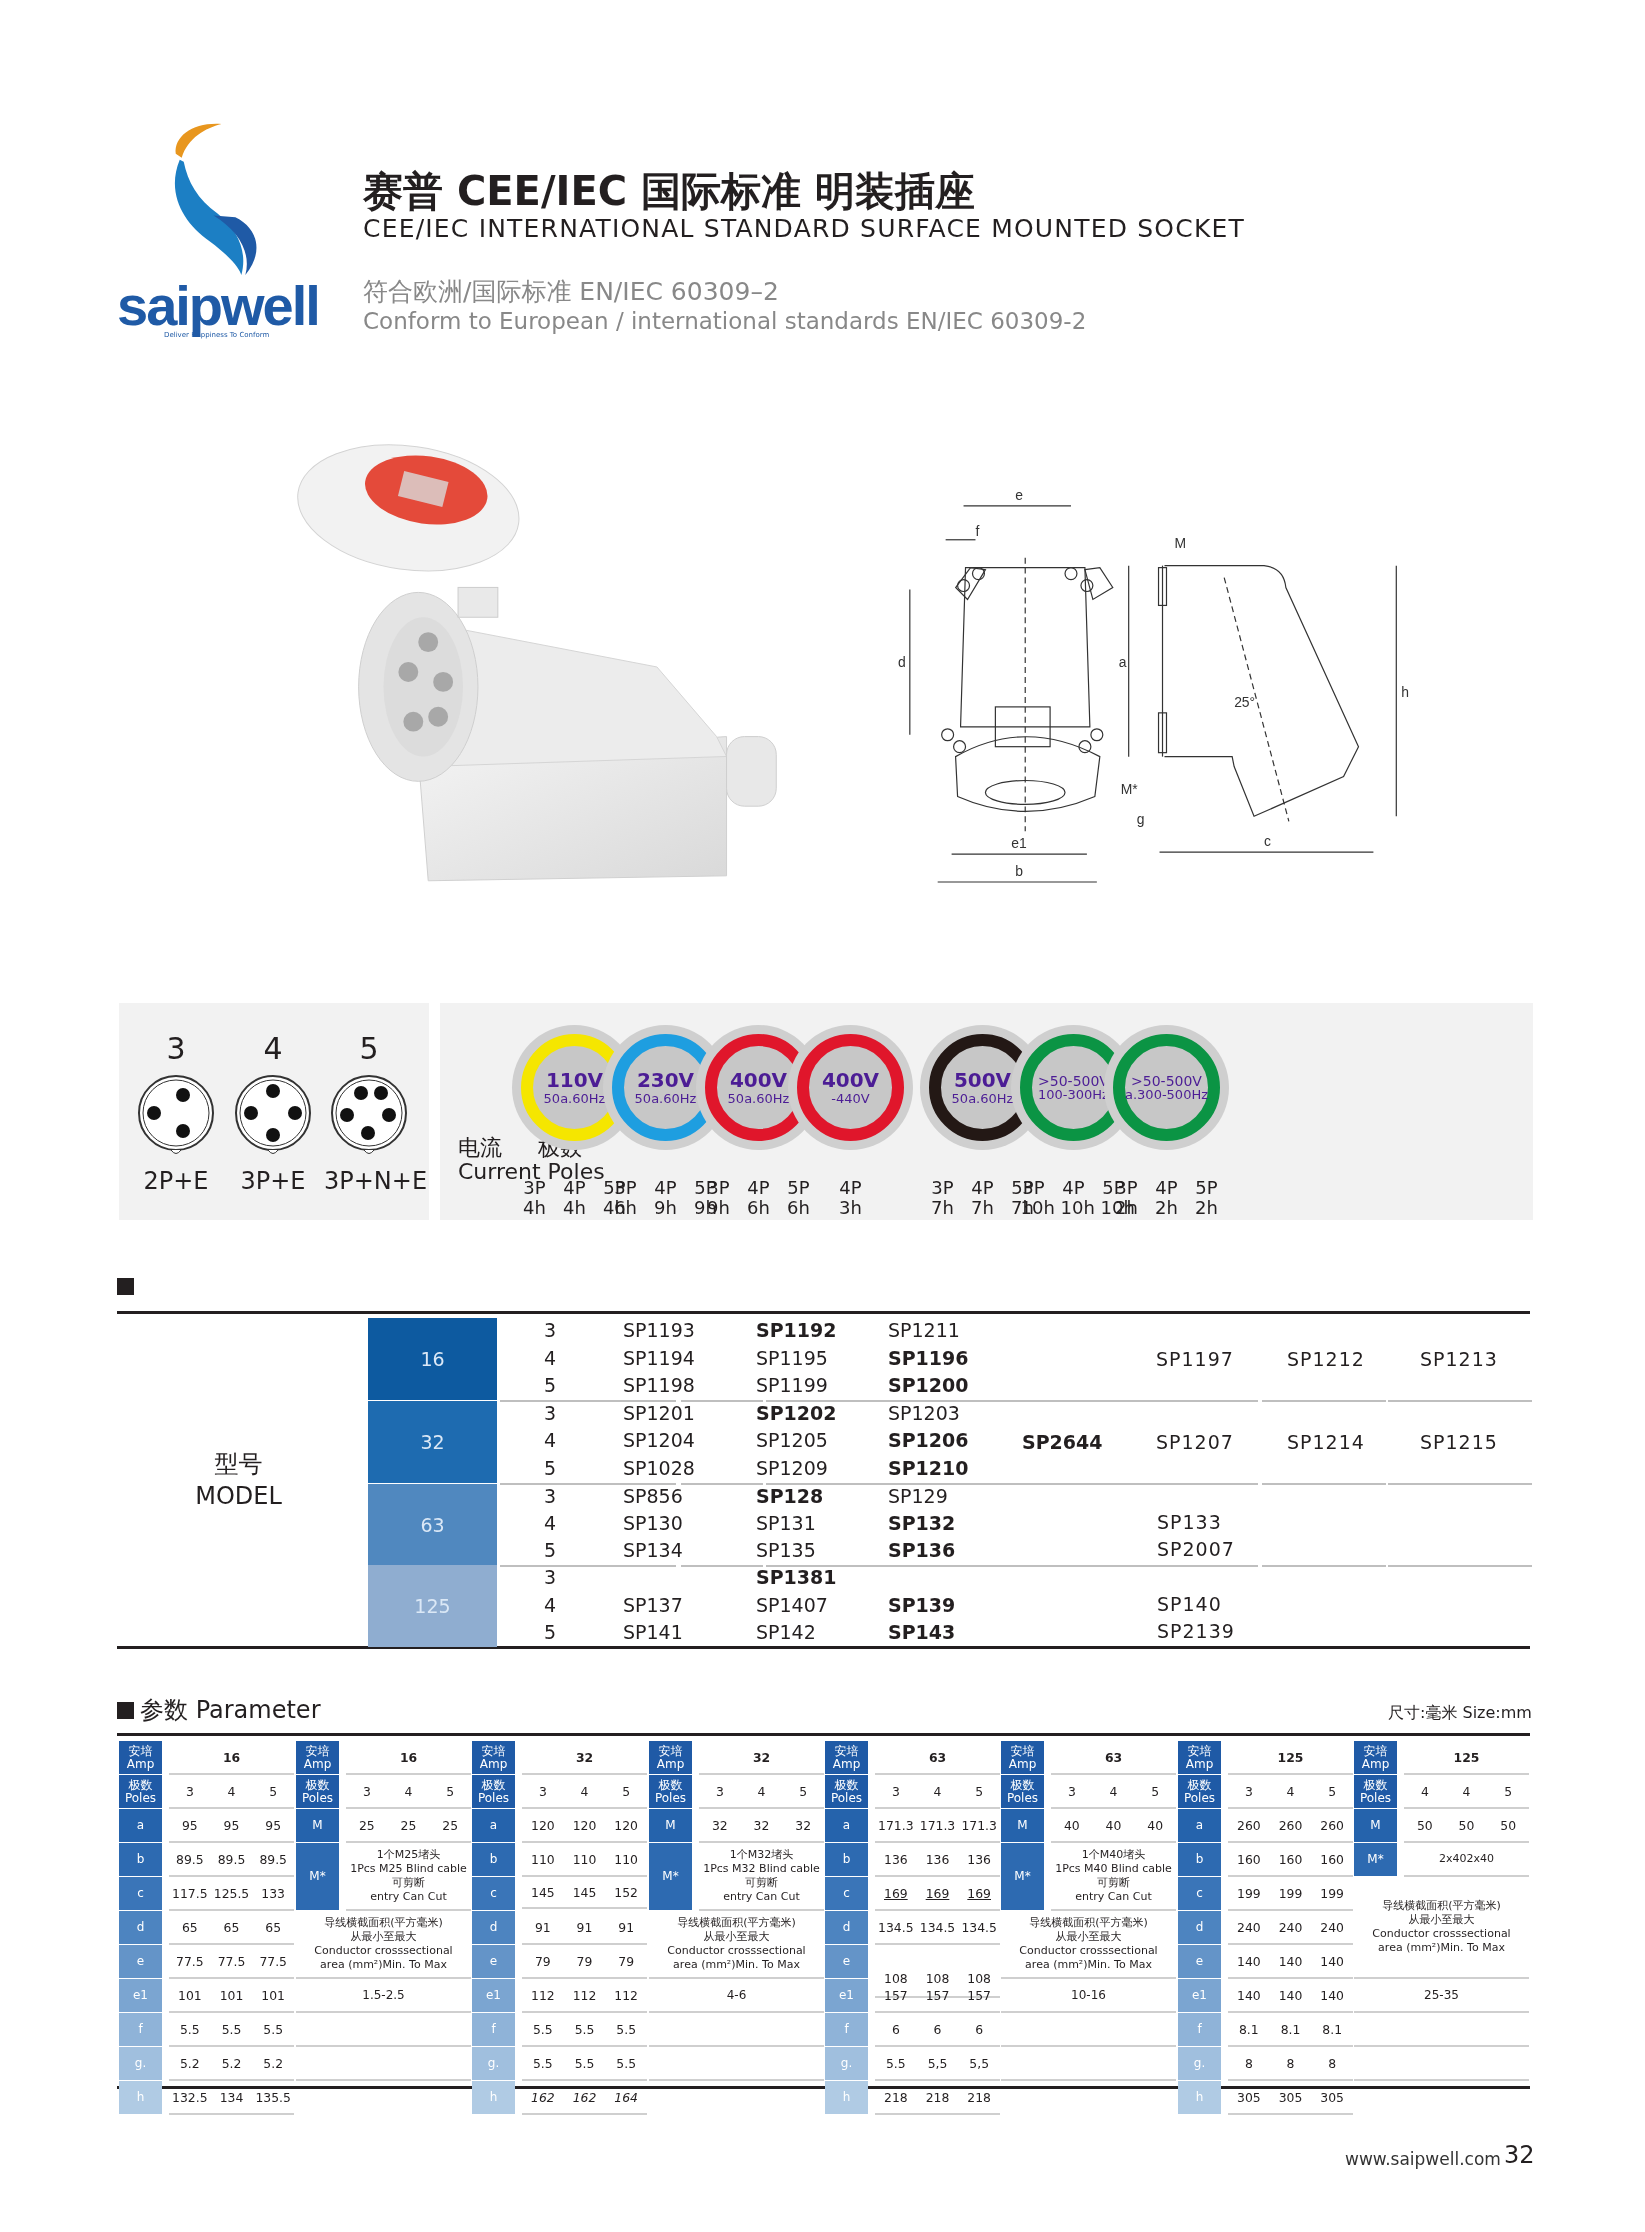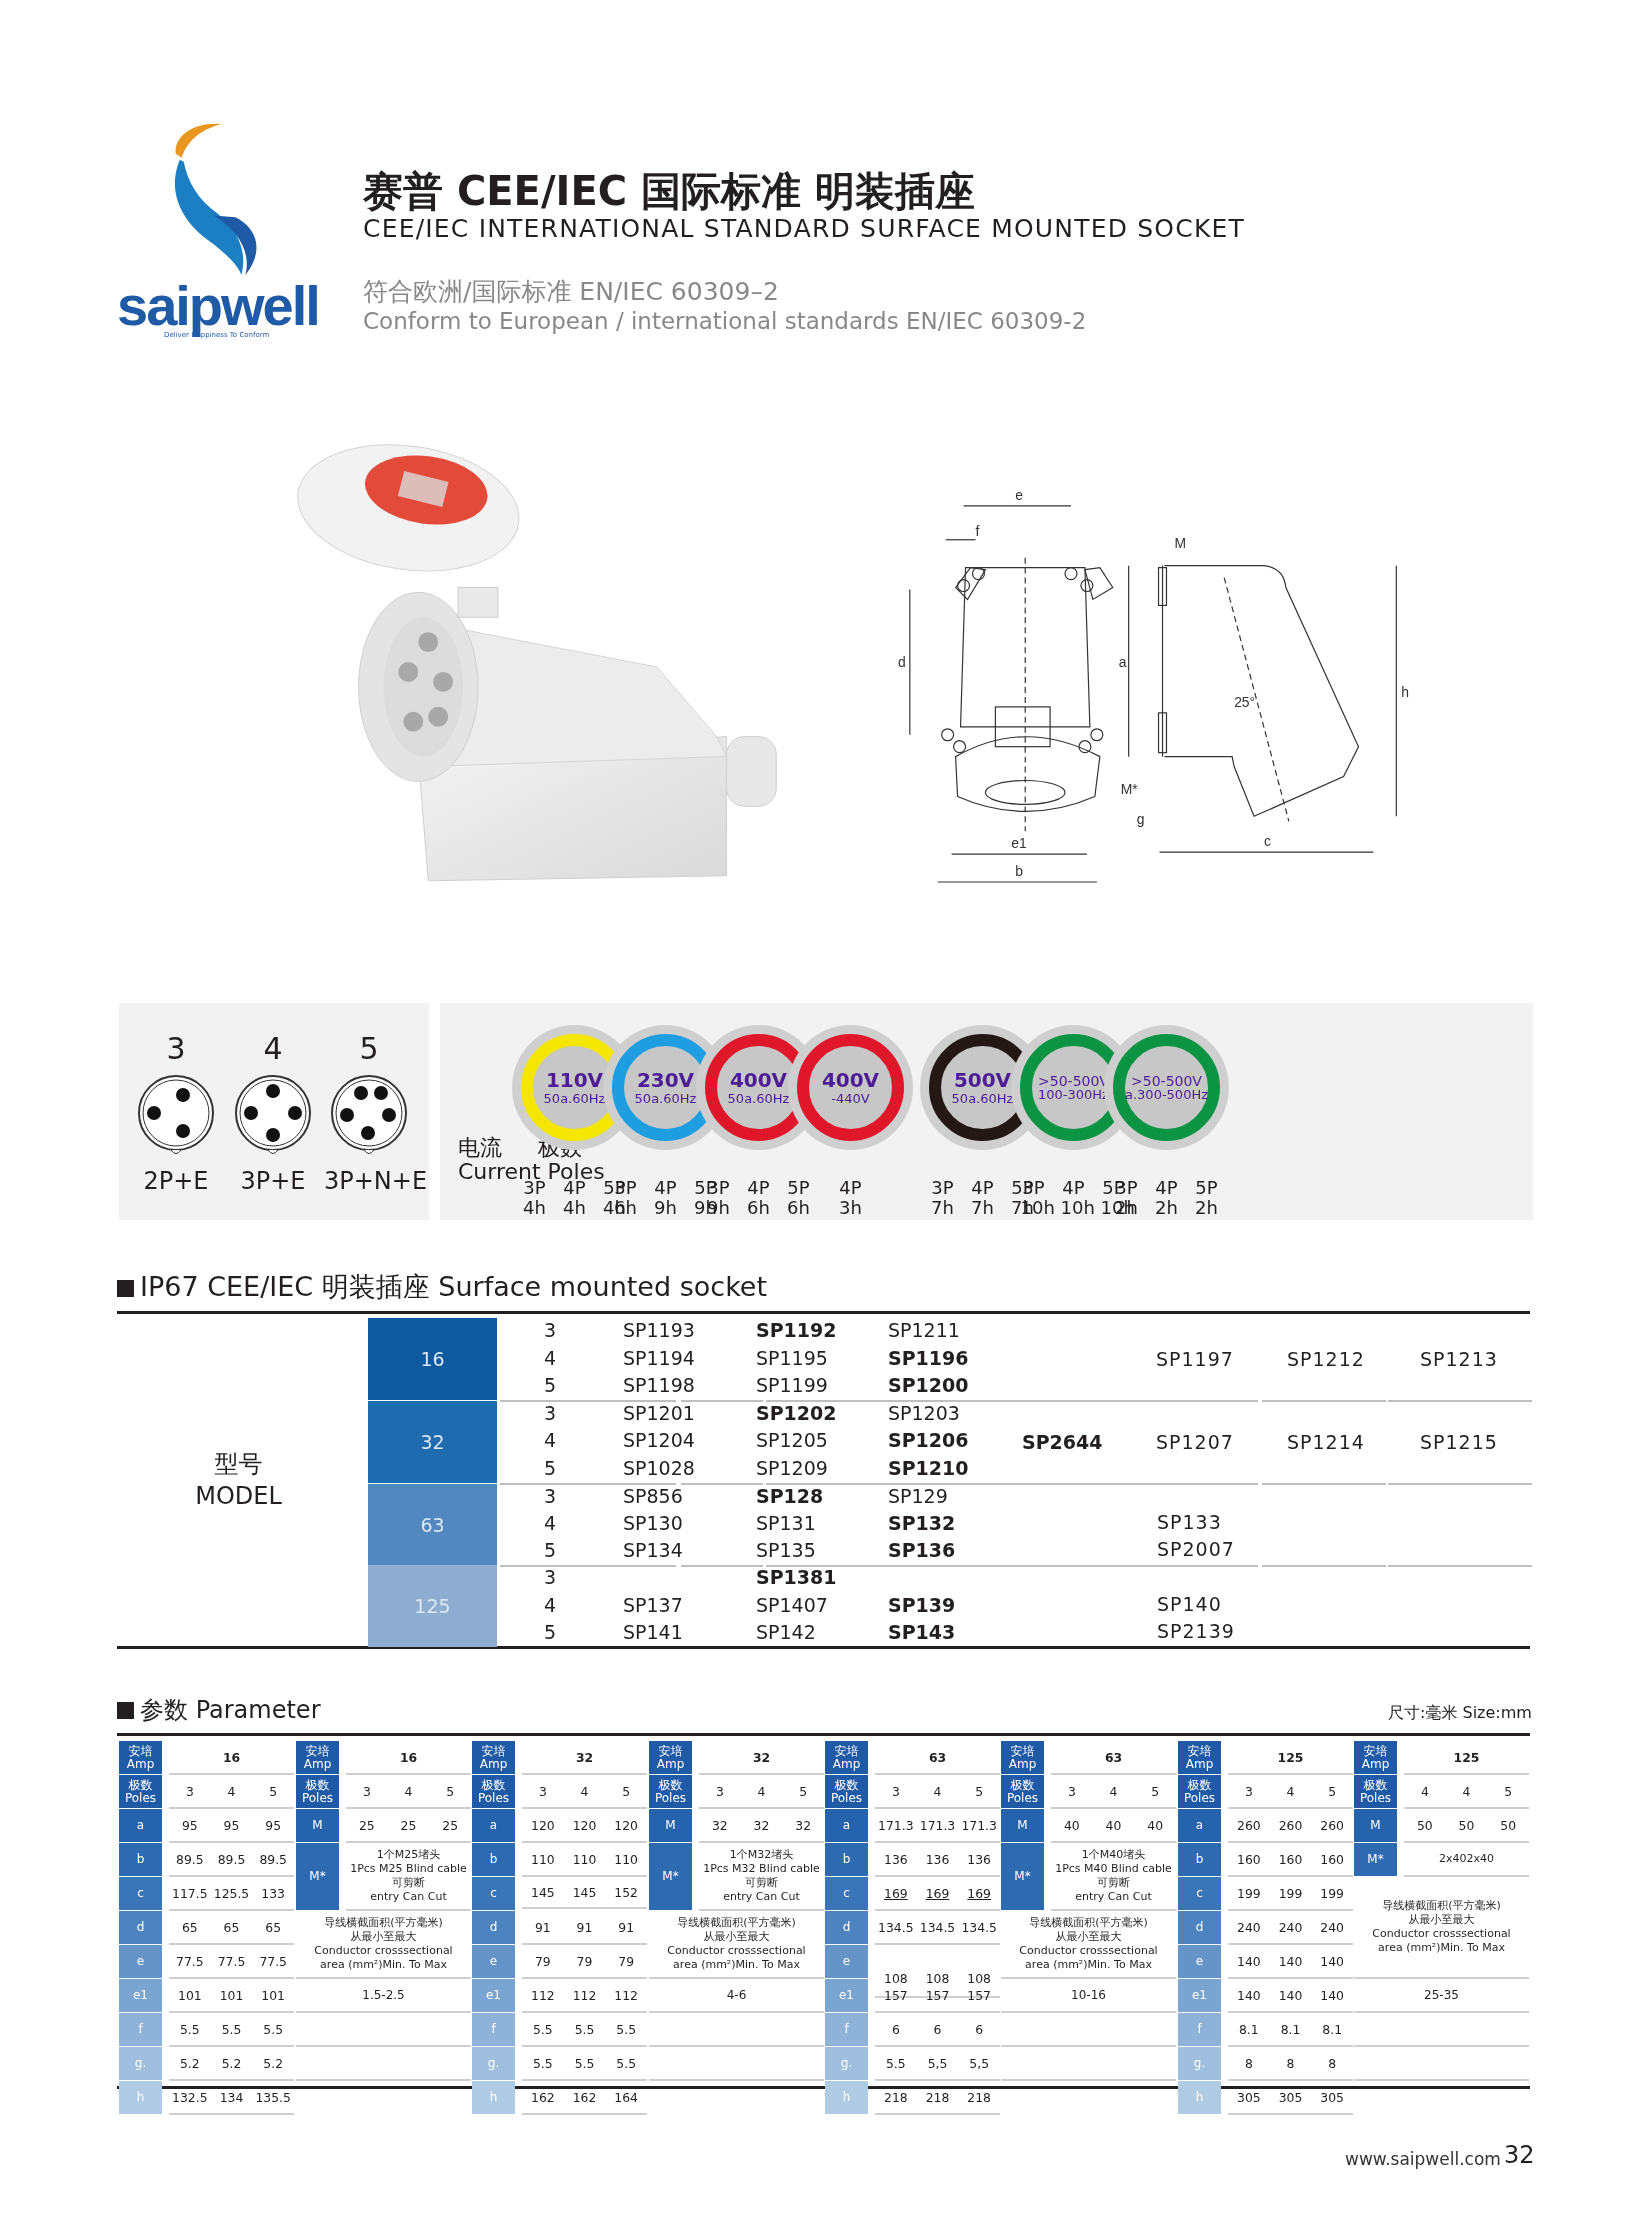--- a/index.html
+++ b/index.html
@@ -358,21 +358,21 @@
           </div>
           <div class="ph">
             <div>5P</div>
             <div>2h</div>
           </div>
         </div>
       </div>
     </div>
 </div>
 
-<div id="model-heading" class="abs"><span class="sq"></span><span>IP67 CEE/IEC 明装插座  Surface mounted socket</span></div>
+<div id="model-heading" class="abs"><span class="sq"></span></div>
 <div class="rule" style="top:1311px;height:3px"></div>
 <div id="model-label" class="abs">
   <div>型号</div>
     <div>MODEL</div>
 </div>
 <div id="model-table"></div>
 <div class="rule" style="top:1646px;height:3px"></div>
 
 <div id="param-heading" class="abs"><span class="sq"></span><span>参数 Parameter</span></div>
 <div id="size-label" class="abs">尺寸:毫米  Size:mm</div>
@@ -669,21 +669,21 @@
       <span>5.5</span>
       <span>5.5</span>
     </div>
     <div class="pcell" style="top: 306px; height: 34px; background: rgb(160, 191, 222);">g.</div>
     <div class="prow" style="top: 306px; height: 34px;">
       <span>5.5</span>
       <span>5.5</span>
       <span>5.5</span>
     </div>
     <div class="pcell" style="top: 340px; height: 34px; background: rgb(176, 203, 228);">h</div>
-    <div class="prow" style="top: 340px; height: 34px;">
+    <div class="prow" style="top: 340px; height: 34px; font-style: italic;">
       <span>162</span>
       <span>162</span>
       <span>164</span>
     </div>
   </div>
 <div class="pblock" style="left: 649px;">
     <div class="pcell" style="top: 0px; height: 34px; background: rgb(31, 90, 166);">
       <div>安培</div>
       <div>Amp</div>
     </div>

